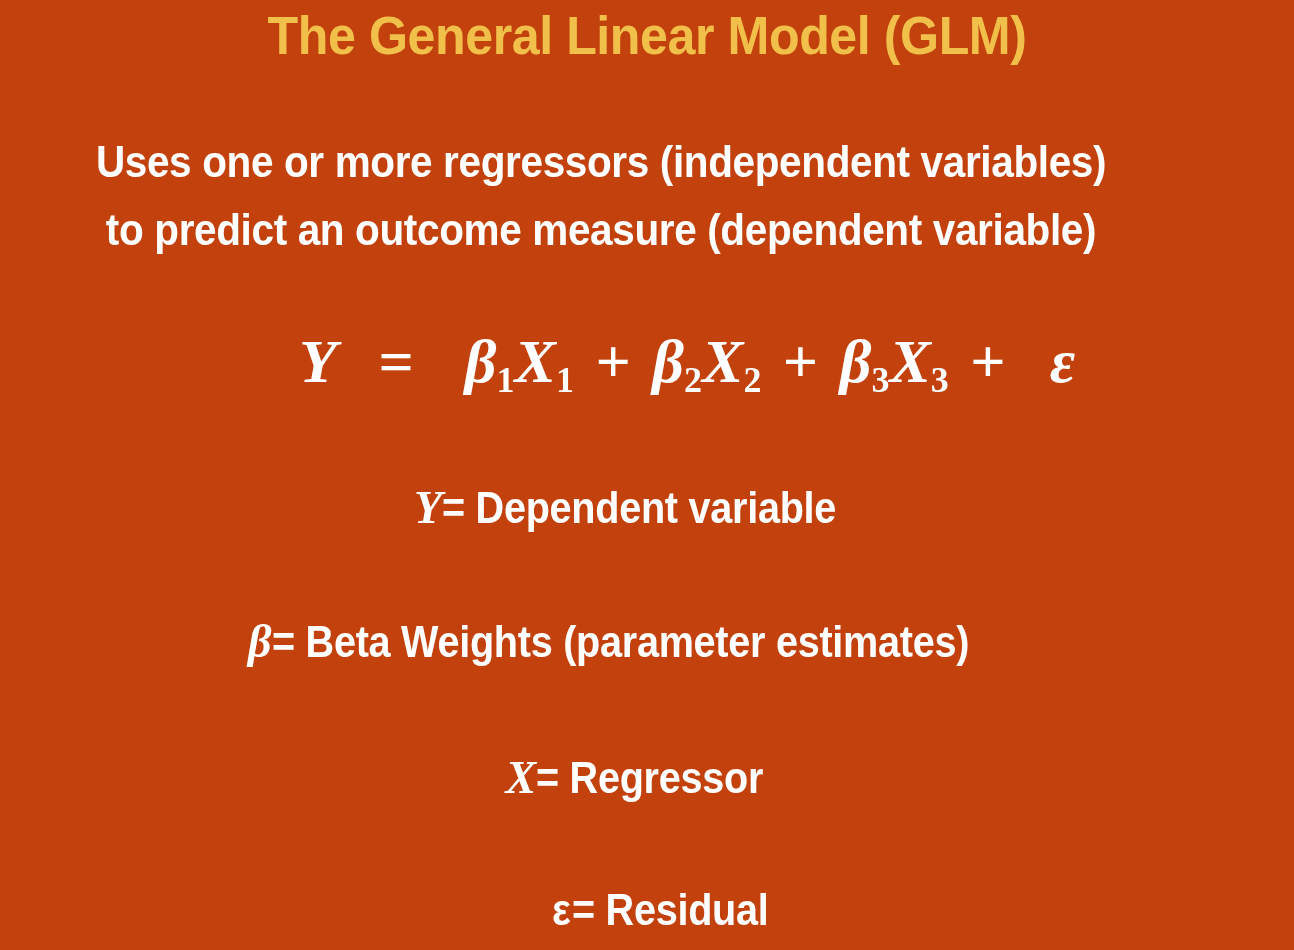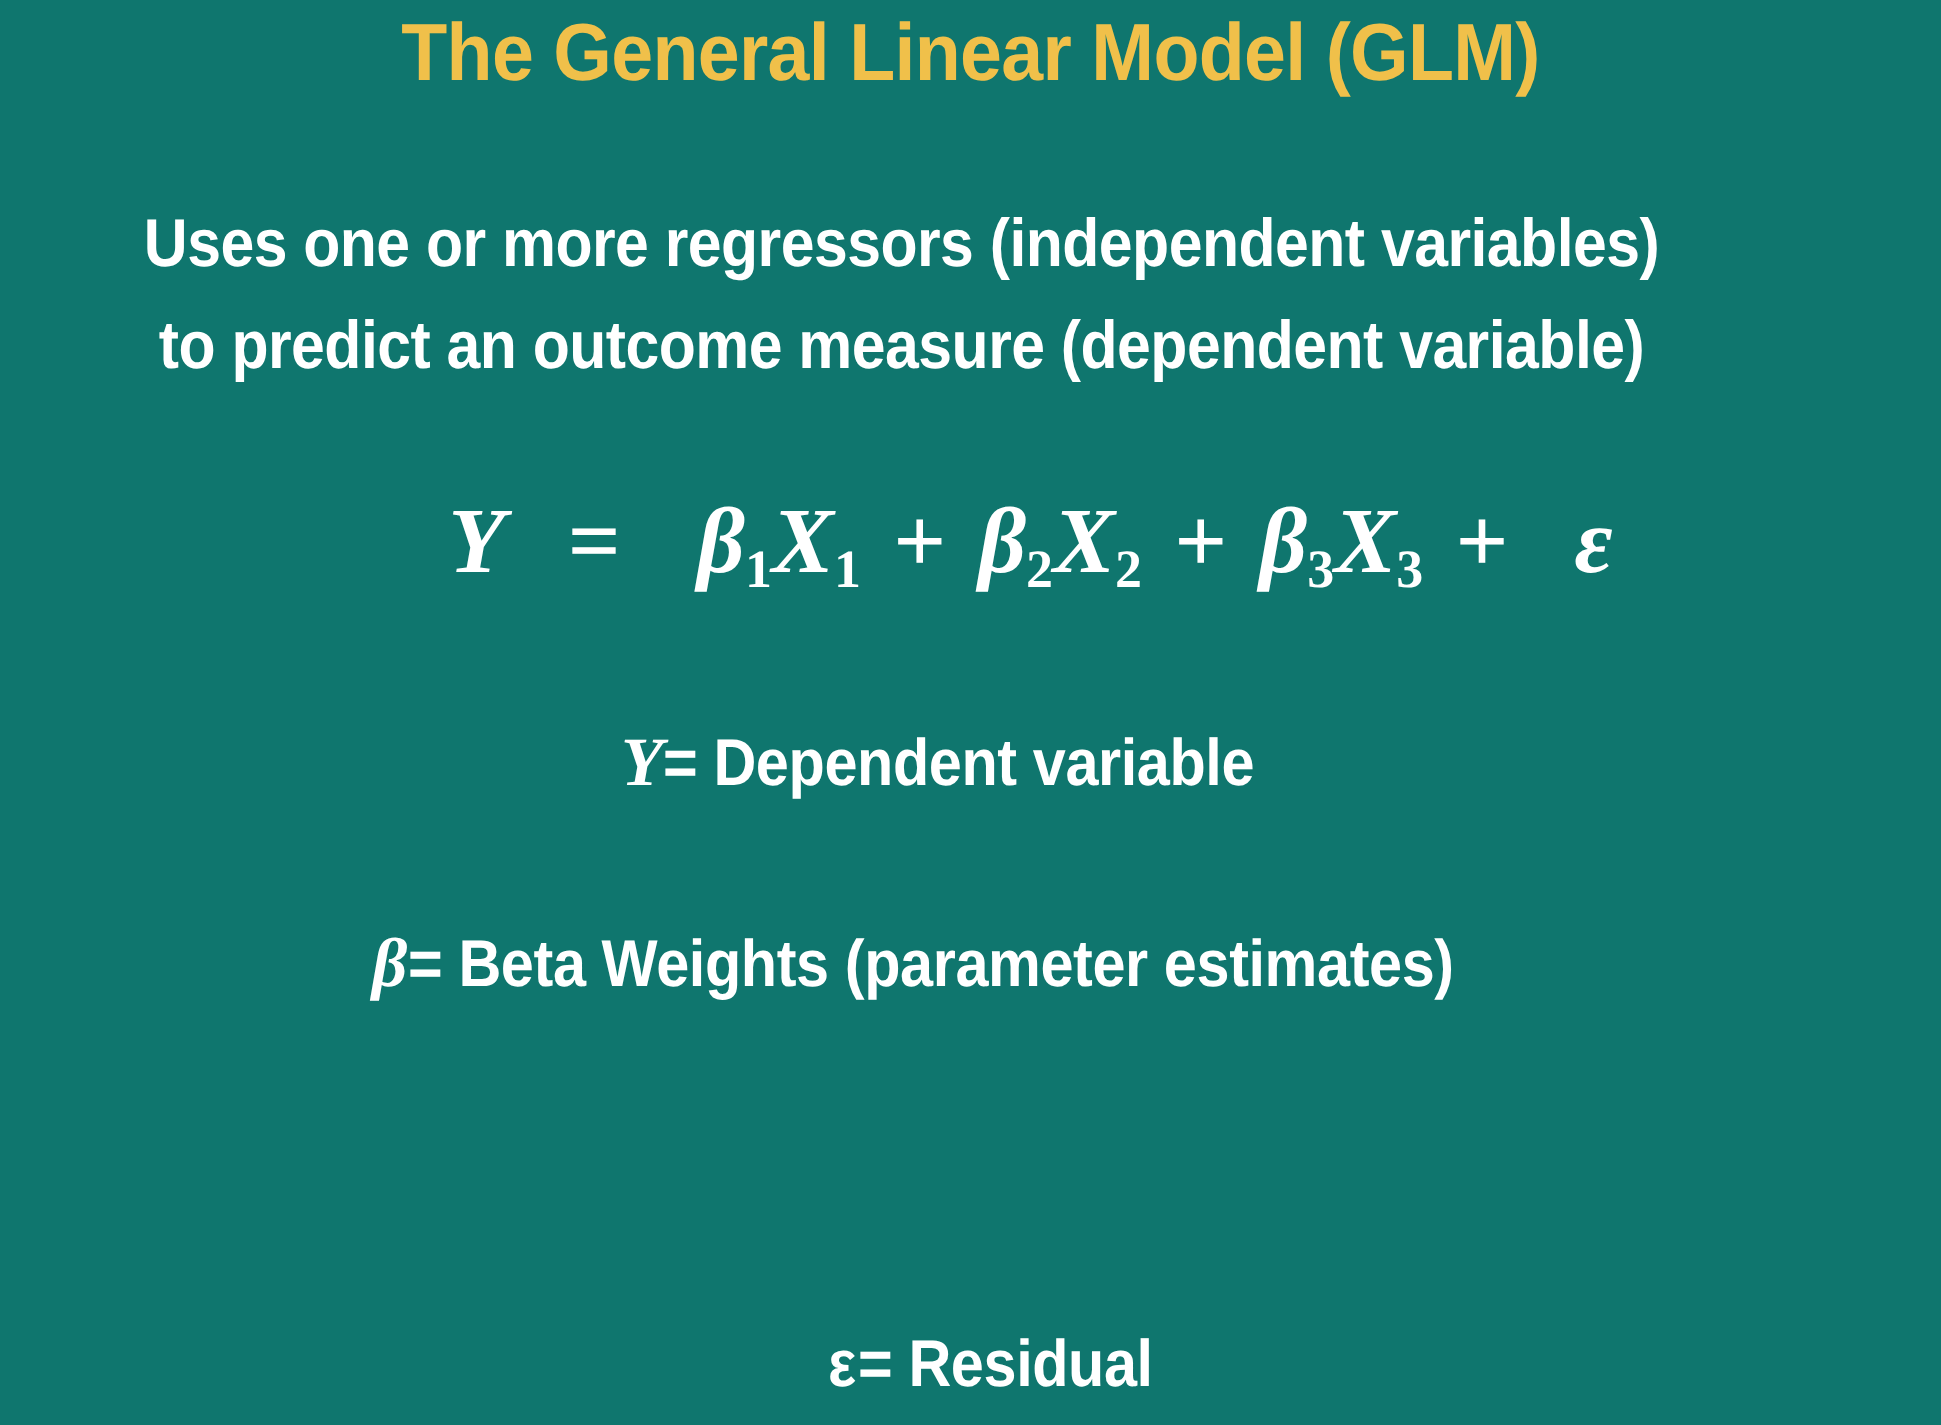--- a/index.html
+++ b/index.html
@@ -11,21 +11,21 @@
     width: 1294px;
     height: 950px;
     overflow: hidden;
     font-family: "Liberation Sans", sans-serif;
   }
 
   #slide {
     position: relative;
     width: 1294px;
     height: 950px;
-    background: #0f766e;
+    background: #c2410c;
   }
 
   
   .slide-title {
     position: absolute;
     left: 0;
     top: 4px;
     width: 1294px;
     text-align: center;
     color: #F0C04A;
@@ -177,18 +177,21 @@
   </div>
 
   <div class="def-line" id="def-y">
     <span class="def-sym">Y</span><span class="def-text">= Dependent variable</span>
   </div>
 
   <div class="def-line" id="def-beta">
     <span class="def-sym">β</span><span class="def-text">= Beta Weights (parameter estimates)</span>
   </div>
 
+  <div class="def-line" id="def-x">
+    <span class="def-sym">X</span><span class="def-text">= Regressor</span>
+  </div>
 
   <div class="def-line" id="def-eps">
     <span class="def-sym-sans">ε</span><span class="def-text">= Residual</span>
   </div>
 
 </div>
 
 </body></html>

